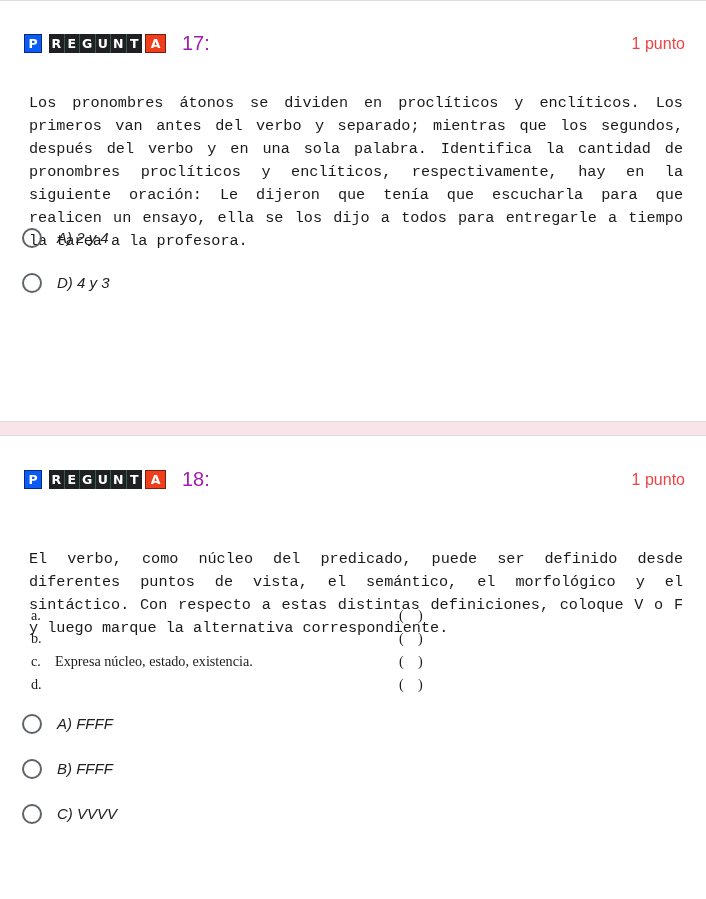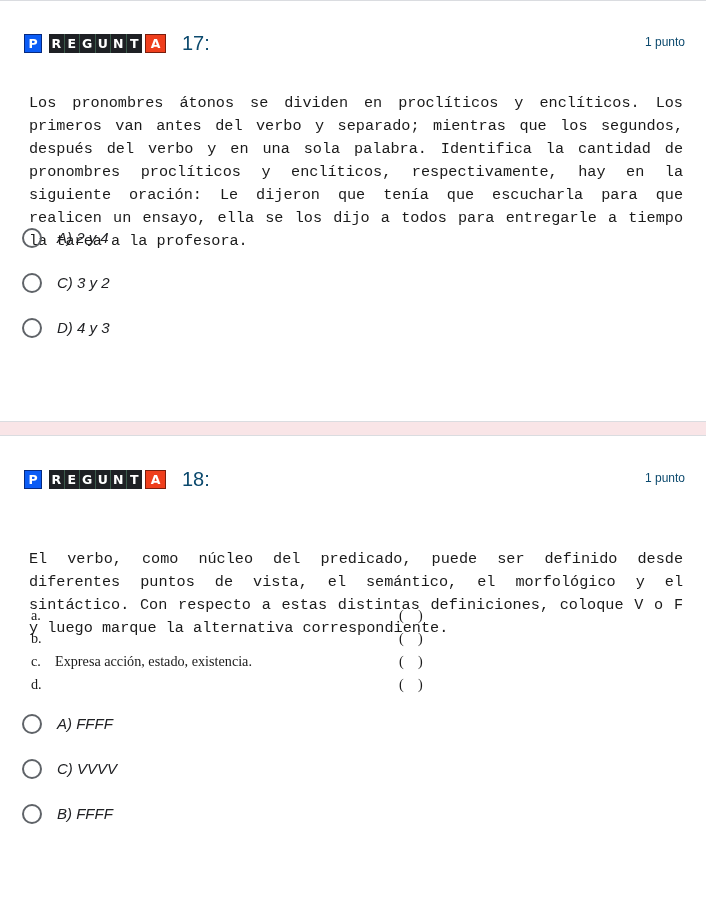--- a/index.html
+++ b/index.html
@@ -7,22 +7,22 @@
   .top-line { position:absolute; left:0; top:0; width:706px; height:1px; background:#dadce0; }
   .card { position:absolute; left:0; width:706px; }
   .q-header { position:absolute; left:24px; height:20px; display:flex; align-items:center; }
   .tiles { display:flex; align-items:center; height:19px; }
   .tile { height:19px; display:flex; align-items:center; justify-content:center; color:#fff; font-family:"DejaVu Sans", sans-serif; font-weight:bold; font-size:12.5px; }
   .tile.p { width:18px; background:#0b5cf5; border:1px solid #062a80; box-sizing:border-box; }
   .tile.a { width:21px; background:#ef3e1c; border:1px solid #7a1d0c; box-sizing:border-box; }
   .dark { display:flex; height:19px; background:#1e2024; margin:0 3px 0 7px; }
   .dark .tile { width:15.5px; border-right:1px solid #3a5a4a; box-sizing:border-box; }
   .dark .tile:last-child { border-right:none; }
-  .q-num { font-size:20px; color:#0c4a6e; margin-left:16px; }
-  .points { position:absolute; right:21px; font-size:12px; color:#0c4a6e; }
+  .q-num { font-size:20px; color:#a21caf; margin-left:16px; }
+  .points { position:absolute; right:21px; font-size:16px; color:#ef4444; }
   .prompt { position:absolute; left:29px; width:654px; font-family:Liberation Mono, monospace; font-size:15.2px; line-height:23px; color:#1a1a1a; text-align:justify; }
   .options { position:absolute; left:22px;font-style:italic; }
   .option { display:flex; align-items:center; height:45px; cursor:pointer; }
   .radio { width:16px; height:16px; border:2px solid #5f6368; border-radius:50%; box-sizing:border-box; width:20px; height:20px; }
   .opt-label { margin-left:15px; font-size:15px; color:#202124; }
   .sep { position:absolute; left:0; top:421px; width:706px; height:15px; background:#f9e5e7; border-top:1px solid #dadce0; border-bottom:1px solid #dadce0; box-sizing:border-box; }
   .vf-list { position:absolute; left:31px; font-family:"Liberation Serif", serif; font-size:14.2px; color:#1a1a1a; }
   .vf-row { height:23px; display:flex; align-items:center; position:relative; width:410px; }
   .vf-letter { width:24px; }
   .vf-paren { position:absolute; left:368px; letter-spacing:0; }
@@ -52,24 +52,20 @@
 
   <div class="prompt" style="top:92px;">Los pronombres átonos se dividen en proclíticos y enclíticos. Los primeros van antes del verbo y separado; mientras que los segundos, después del verbo y en una sola palabra. Identifica la cantidad de pronombres proclíticos y enclíticos, respectivamente, hay en la siguiente oración: Le dijeron que tenía que escucharla para que realicen un ensayo, ella se los dijo a todos para entregarle a tiempo la tarea a la profesora.</div>
 
   <div class="options" style="top:215px;">
     <div class="option">
       <span class="radio"></span>
       <span class="opt-label">A) 2 y 4</span>
     </div>
     <div class="option">
       <span class="radio"></span>
-      <span class="opt-label">C) 3 y 2</span>
-    </div>
-    <div class="option">
-      <span class="radio"></span>
       <span class="opt-label">D) 4 y 3</span>
     </div>
   </div>
 </div>
 
 <div class="sep"></div>
 
 <div class="card" style="top:436px;height:463px;">
   <div class="q-header" style="top:33px;">
     <div class="tiles">
@@ -94,36 +90,36 @@
     <div class="vf-row">
       <span class="vf-letter">a.</span>
       <span class="vf-paren" style="white-space:pre;">(    )</span>
     </div>
     <div class="vf-row">
       <span class="vf-letter">b.</span>
       <span class="vf-paren" style="white-space:pre;">(    )</span>
     </div>
     <div class="vf-row">
       <span class="vf-letter">c.</span>
-      <span>Expresa acción, estado, existencia.</span>
+      <span>Expresa núcleo, estado, existencia.</span>
       <span class="vf-paren" style="white-space:pre;">(    )</span>
     </div>
     <div class="vf-row">
       <span class="vf-letter">d.</span>
       <span class="vf-paren" style="white-space:pre;">(    )</span>
     </div>
   </div>
 
   <div class="options" style="top:265px;">
     <div class="option">
       <span class="radio"></span>
       <span class="opt-label">A) FFFF</span>
     </div>
     <div class="option">
       <span class="radio"></span>
-      <span class="opt-label">C) VVVV</span>
+      <span class="opt-label">B) FFFF</span>
     </div>
     <div class="option">
       <span class="radio"></span>
-      <span class="opt-label">B) FFFF</span>
+      <span class="opt-label">C) VVVV</span>
     </div>
   </div>
 </div>
 
 </body></html>

